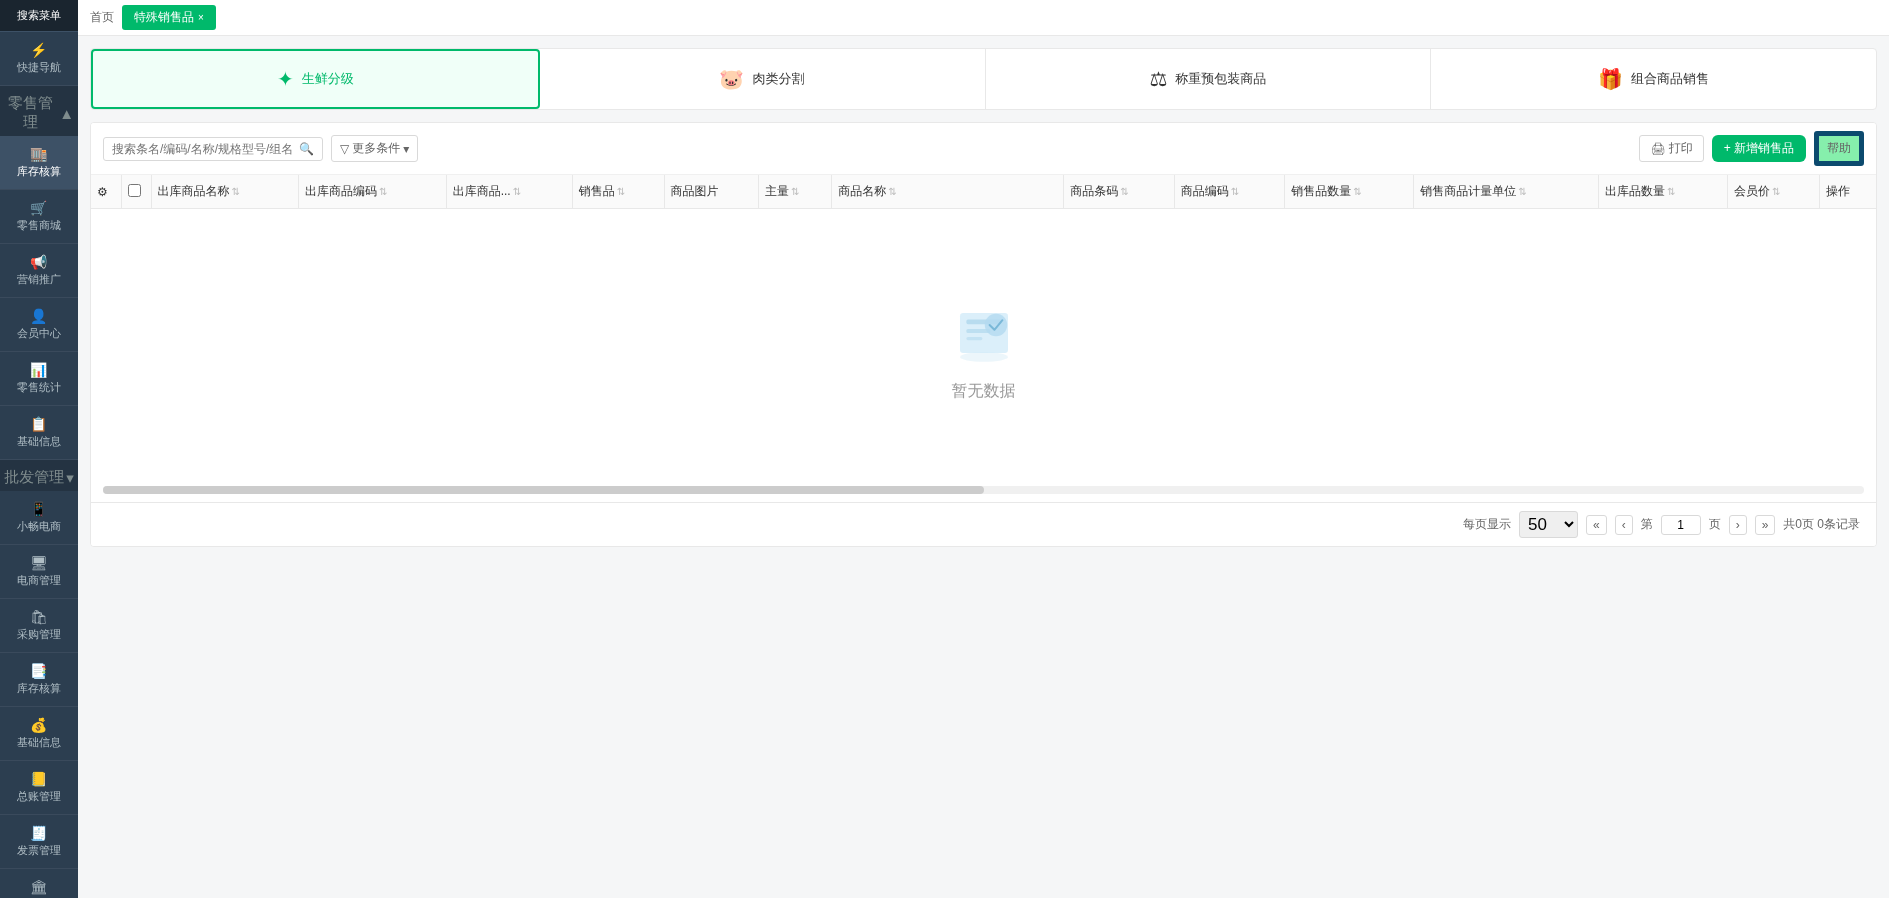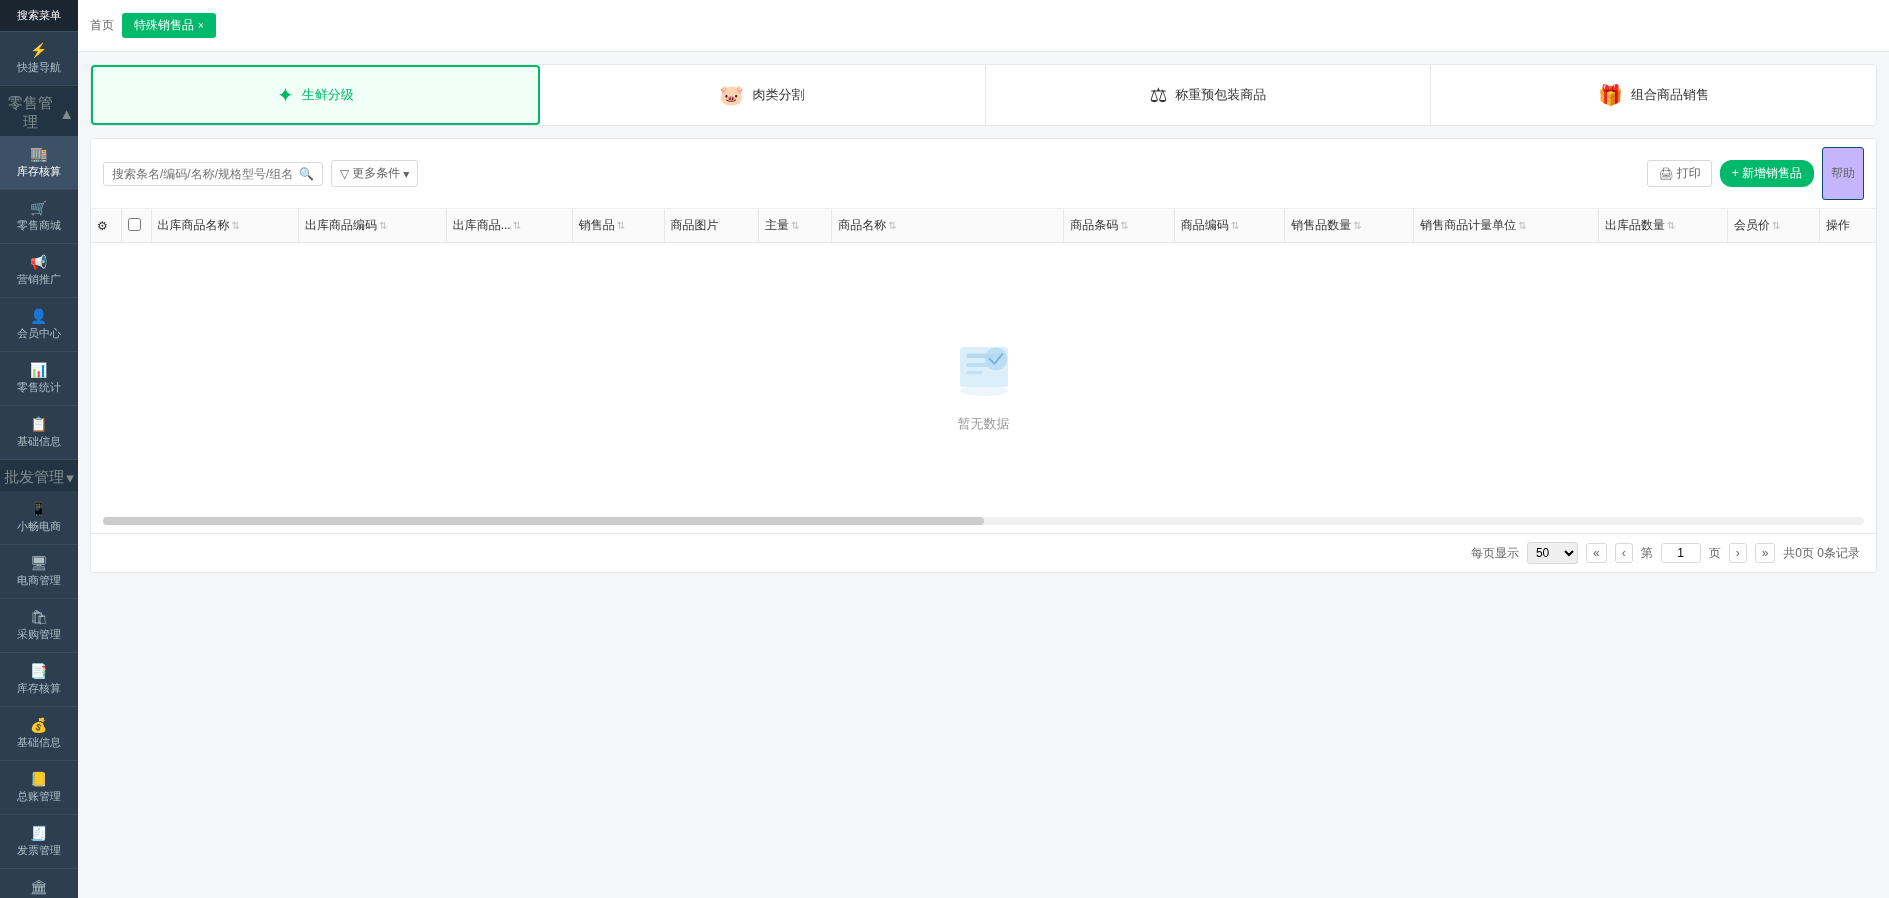--- a/index.html
+++ b/index.html
@@ -62,21 +62,21 @@
       overflow: hidden;
     }
 
     
     .topbar {
       background: #fff;
       border-bottom: 1px solid #e8e8e8;
       padding: 0 12px;
       display: flex;
       align-items: center;
-      height: 52px;
+      height: 36px;
       gap: 8px;
     }
     .topbar-home {
       color: #666;
       font-size: 12px;
     }
     .topbar-tab {
       background: #00b96b;
       color: #fff;
       padding: 4px 12px;
@@ -172,33 +172,33 @@
       font-size: 12px;
       color: #666;
       display: flex;
       align-items: center;
       gap: 3px;
     }
     .btn-new {
       background: #00b96b;
       color: #fff;
       border: none;
-      border-radius: 12px;
+      border-radius: 6px;
       padding: 5px 12px;
       cursor: pointer;
       font-size: 12px;
       display: flex;
       align-items: center;
       gap: 3px;
     }
     .btn-help {
-      border: 1px solid #0c4a6e;
-      background: #c4b5fd;
-      border-radius: 3px;
-      padding: 17px 8px;
+      border: 5px solid #0c4a6e;
+      background: #86efac;
+      border-radius: 3px;
+      padding: 4px 8px;
       cursor: pointer;
       font-size: 12px;
       color: #666;
     }
 
     
     .table-container {
       background: #fff;
       border: 1px solid #e8e8e8;
       border-radius: 4px;
@@ -229,39 +229,39 @@
       flex-direction: column;
       align-items: center;
       justify-content: center;
       padding: 80px 0;
     }
     .empty-icon {
       width: 80px;
       height: 80px;
       margin-bottom: 12px;
     }
-    .empty-text { color: #999; font-size: 13px; }
+    .empty-text { color: #999; font-size: 16px; }
 
     
     .pagination-bar {
       background: #fff;
       border-top: 1px solid #e8e8e8;
       padding: 8px 16px;
       display: flex;
       align-items: center;
       justify-content: flex-end;
       gap: 8px;
       font-size: 12px;
       color: #666;
     }
     .page-select {
       border: 1px solid #d9d9d9;
       border-radius: 3px;
       padding: 2px 4px;
-      font-size: 12px;
+      font-size: 17px;
     }
     .page-btn {
       border: 1px solid #d9d9d9;
       background: #fff;
       border-radius: 3px;
       padding: 2px 6px;
       cursor: pointer;
       font-size: 12px;
       color: #666;
     }

